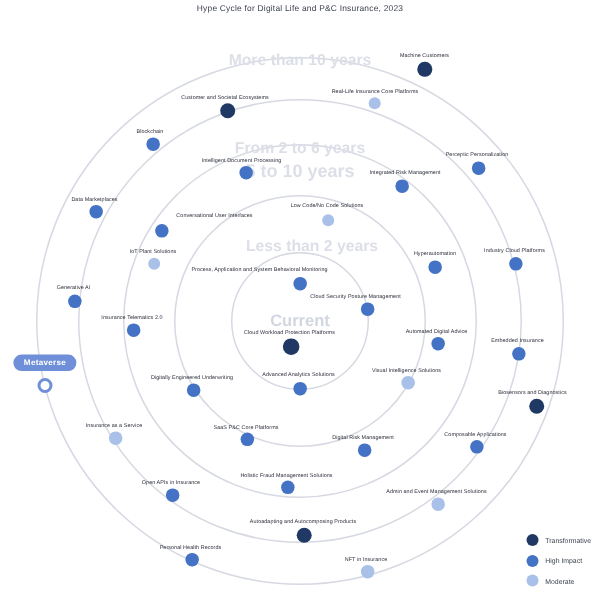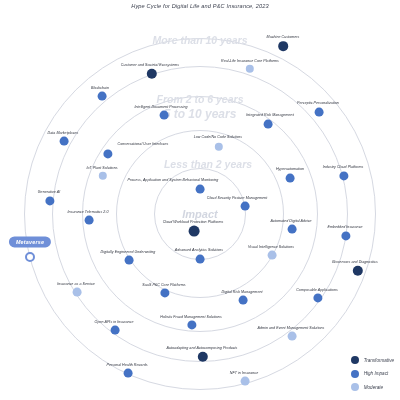--- a/index.html
+++ b/index.html
@@ -3,21 +3,21 @@
 <meta charset="utf-8">
 <style>
   html,body{margin:0;padding:0;}
   body{
     width:400px;height:400px;overflow:hidden;
     background:#ffffff;
     font-family:"Liberation Sans", sans-serif;
     color:#2b2f3a;
     position:relative;
   }
-  #chart-root{position:absolute;inset:0;font-style:italic;}
+  #chart-root{position:absolute;inset:0;}
 
   
   .chart-title{
     position:absolute;left:0;right:0;top:3px;
     text-align:center;
     font-size:5.6px;
     letter-spacing:.15px;
     color:#3a3f4d;
     font-weight:400;
   }
@@ -130,21 +130,21 @@
       <div class="ring ring-fill" style="left: 116px; top: 130px; width: 168px; height: 168px;"></div>
       <div class="ring ring-fill" style="left: 154px; top: 168px; width: 92px; height: 92px;"></div>
     </div>
   <div id="ring-labels-layer">
       <div class="ring-label rl-0" style="left: 0px; right: 0px; top: 34px;">More than 10 years</div>
       <div class="ring-label rl-1" style="left: 0px; right: 0px; top: 59px;">5 to 10 years</div>
       <div class="ring-label rl-2" style="left: 0px; right: 0px; top: 93px;">From 2 to 6 years</div>
       <div class="ring-label rl-3" style="left: 16px; right: 0px; top: 158px;">Less than 2 years</div>
     </div>
 
-  <div class="center-label" style="left:200px;top:214px;">Impact</div>
+  <div class="center-label" style="left:200px;top:214px;">Current</div>
 
   <div id="points-layer">
       <div class="pt transformative" style="left: 283px; top: 46px; width: 9.6px; height: 9.6px;"></div>
       <div class="pt moderate" style="left: 250px; top: 69px; width: 8.4px; height: 8.4px;"></div>
       <div class="pt transformative" style="left: 152px; top: 74px; width: 10.4px; height: 10.4px;"></div>
       <div class="pt high" style="left: 102px; top: 96px; width: 8.8px; height: 8.8px;"></div>
       <div class="pt high" style="left: 319px; top: 112px; width: 8.8px; height: 8.8px;"></div>
       <div class="pt high" style="left: 164px; top: 115px; width: 8.8px; height: 8.8px;"></div>
       <div class="pt high" style="left: 268px; top: 124px; width: 8.8px; height: 8.8px;"></div>
       <div class="pt high" style="left: 64px; top: 141px; width: 8.8px; height: 8.8px;"></div>

